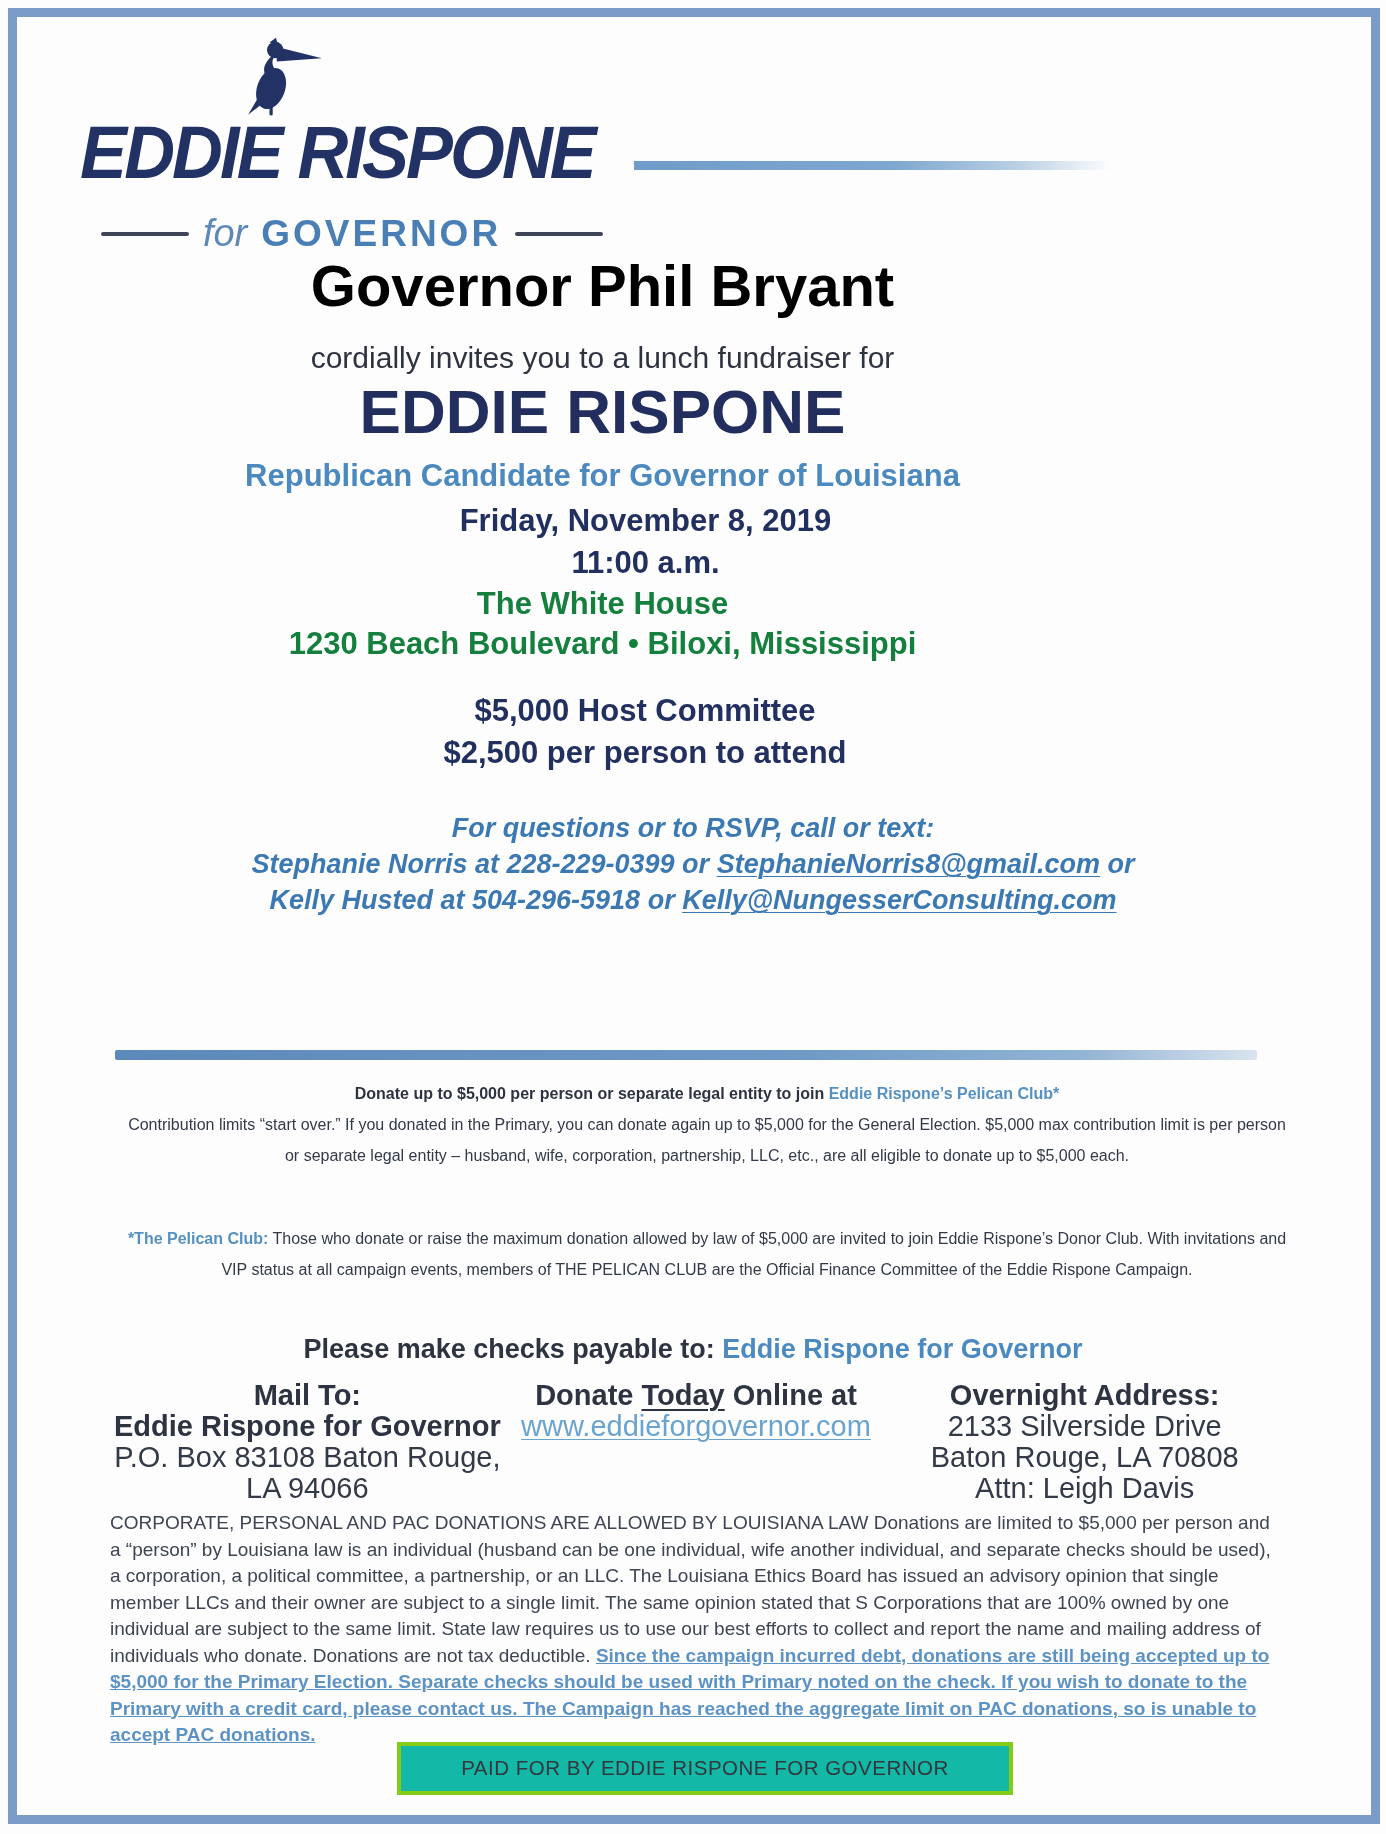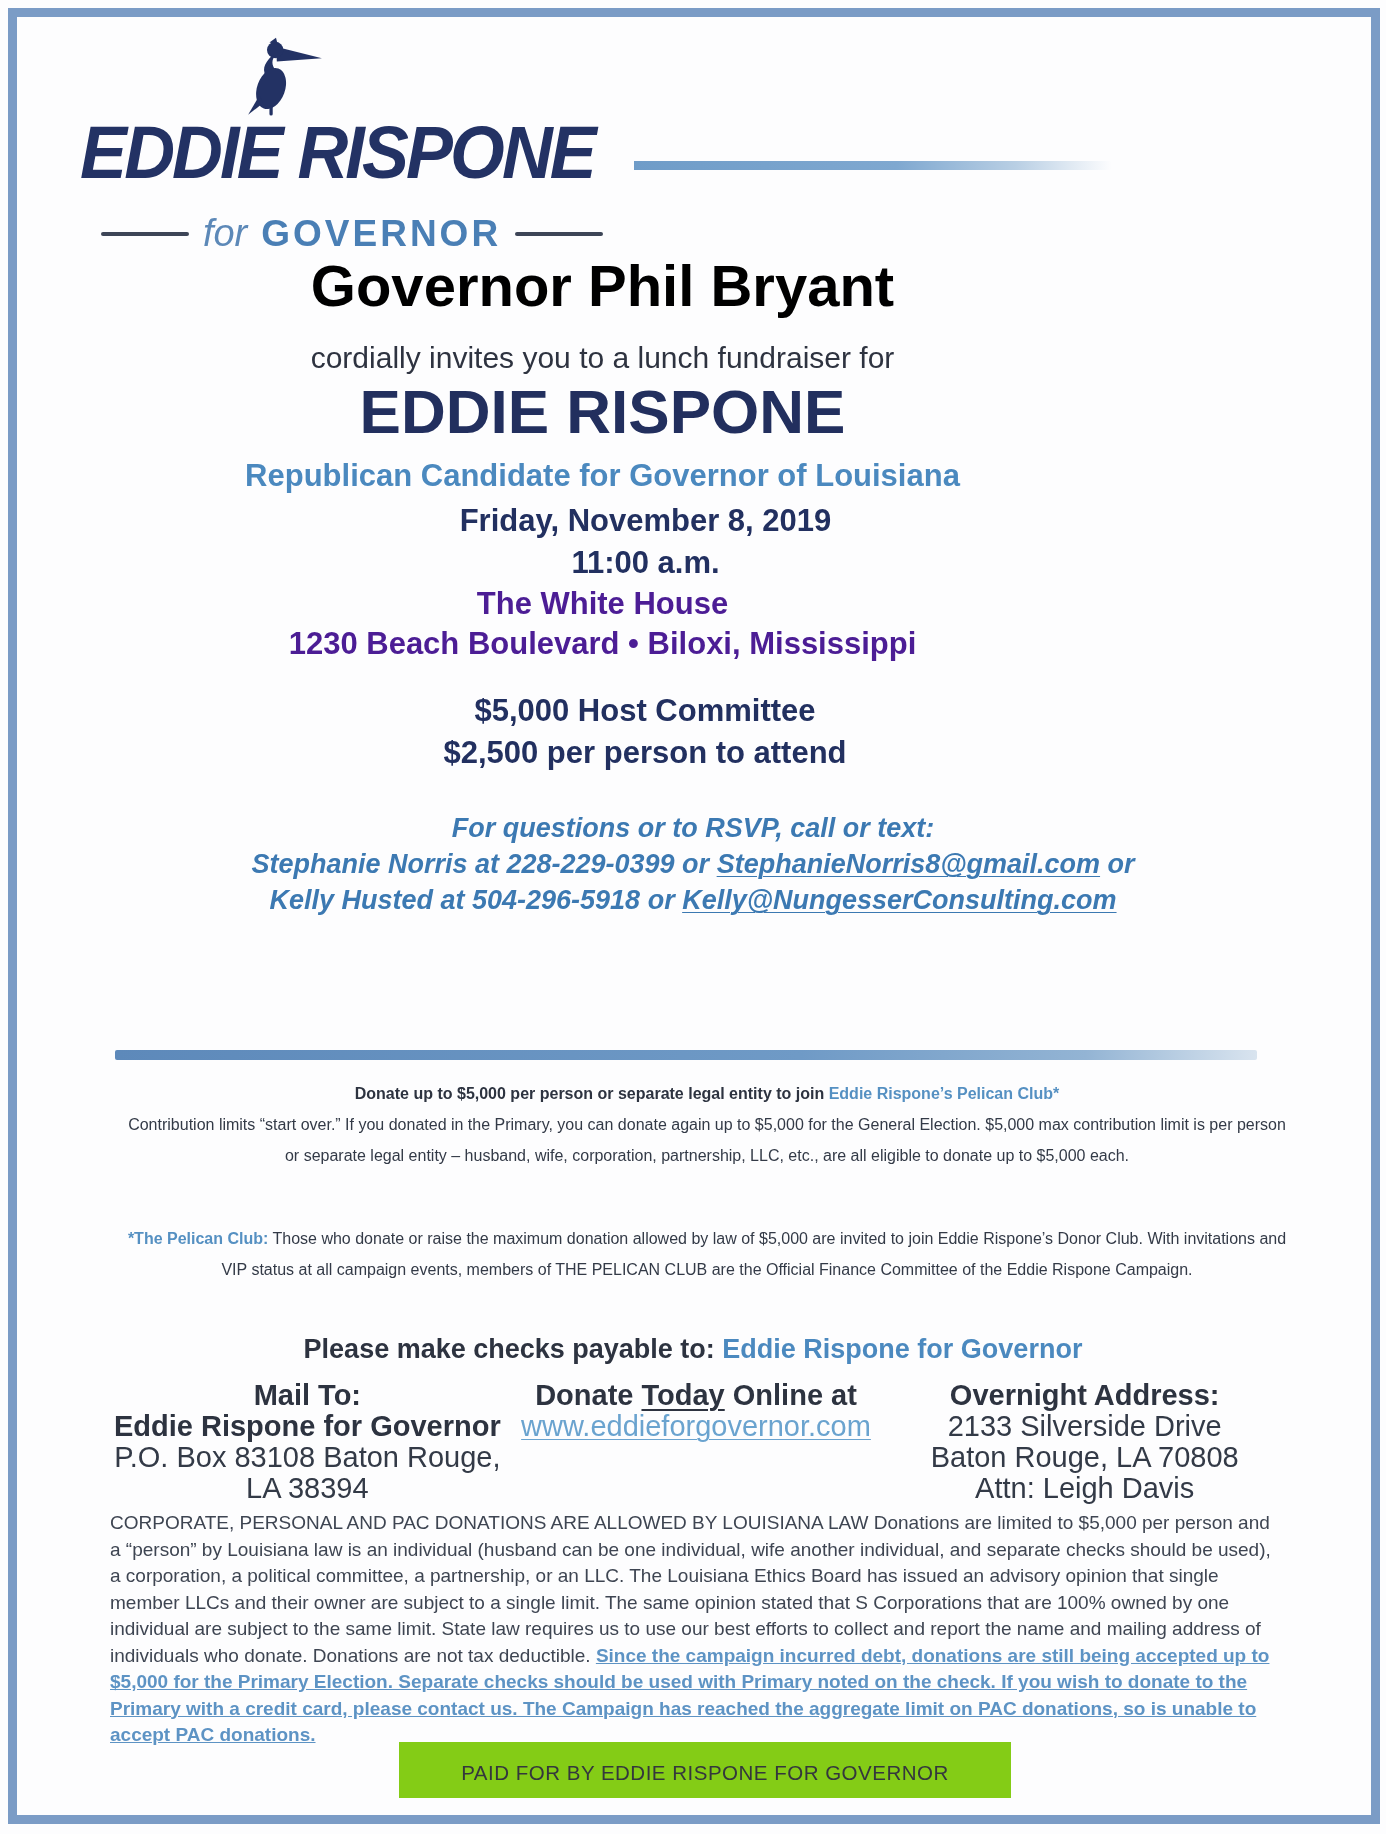--- a/index.html
+++ b/index.html
@@ -23,21 +23,21 @@
   
   .c600{position:absolute;left:0;width:1205px;text-align:center;}
   .c645{position:absolute;left:45px;width:1200px;text-align:center;}
   .cfull{position:absolute;left:0;width:1386px;text-align:center;}
 
   .host{top:256px;font-size:58px;font-weight:bold;color:#000000;line-height:1.05;}
   .invite{top:341px;font-size:30px;color:#2e3340;}
   .candidate{top:379px;font-size:62px;font-weight:bold;color:#222f5e;line-height:1.05;}
   .subtitle{top:458px;font-size:31px;font-weight:bold;color:#4b89bf;}
   .datetime{top:500px;font-size:31px;font-weight:bold;color:#223060;line-height:42px;padding-left:43px;}
-  .venue{top:584px;font-size:31px;font-weight:bold;color:#4c1d95;line-height:40px;}
+  .venue{top:584px;font-size:31px;font-weight:bold;color:#15803d;line-height:40px;}
   .pricing{top:690px;font-size:31px;font-weight:bold;color:#223060;line-height:42px;}
   .rsvp{top:810px;font-size:27px;font-weight:bold;font-style:italic;color:#3c79b2;line-height:36px;}
   .rsvp a, a.linkish{color:#3c79b2;text-decoration:underline;text-decoration-thickness:1px;text-underline-offset:3px;cursor:pointer;}
 
   .divider{position:absolute;left:115px;top:1050px;width:1142px;height:10px;
     background:linear-gradient(to right,#5d89ba 0%,#6f9ac6 60%,#93b4d4 85%,#d9e4ef 100%);border-radius:2px;}
 
   .para{position:absolute;left:124px;width:1166px;font-size:16px;color:#333a47;line-height:31px;text-align:center;}
   .p1{top:1078px;}
   .p2{top:1223px;}
@@ -51,22 +51,22 @@
   .col{flex:1;text-align:center;font-size:29px;color:#333a47;line-height:31px;}
   .col .hd{font-weight:bold;color:#2d3340;}
   .col .bold-line{font-weight:bold;color:#2d3340;}
   .url{color:#6aa3cf;text-decoration:underline;text-decoration-thickness:1px;text-underline-offset:3px;cursor:pointer;}
   .u{text-decoration:underline;text-underline-offset:4px;text-decoration-thickness:1.5px;}
 
   .fineprint{position:absolute;left:110px;top:1510px;width:1172px;font-size:19px;line-height:26.5px;color:#3e4552;text-align:left;}
   .fineprint .tail{color:#5d93c4;font-weight:bold;text-decoration:underline;}
 
   .paidbox{position:absolute;top:1742px;left:50%;transform:translateX(-50%);margin-left:12px;
-    width:608px;border:2px solid #84cc16;background:#84cc16;text-align:center;
-    padding:17px 0 11px 0;font-size:20.5px;color:#34373d;letter-spacing:0.5px;}
+    width:608px;border:4px solid #84cc16;background:#14b8a6;text-align:center;
+    padding:10px 0 11px 0;font-size:20.5px;color:#34373d;letter-spacing:0.5px;}
 </style>
 </head>
 <body>
 
 <div class="page">
 
   <div class="logo-block">
     <svg class="pelican" viewBox="0 0 120 100" aria-hidden="true">
       <g fill="#233264" stroke="none">
         <polygon points="60,13 116,27 61,31"></polygon>
@@ -126,21 +126,21 @@
 
   <div class="cfull checks">
     <span>Please make checks payable to: </span><span class="payee">Eddie Rispone for Governor</span>
   </div>
 
   <div class="columns">
     <div class="col">
       <div class="hd">Mail To:</div>
       <div class="bold-line">Eddie Rispone for Governor</div>
       <div>P.O. Box 83108 Baton Rouge,</div>
-      <div>LA 38394</div>
+      <div>LA 94066</div>
     </div>
     <div class="col">
       <div class="hd"><span>Donate </span><span class="u">Today</span><span> Online at</span></div>
       <div><a class="url">www.eddieforgovernor.com</a></div>
     </div>
     <div class="col">
       <div class="hd">Overnight Address:</div>
       <div>2133 Silverside Drive</div>
       <div>Baton Rouge, LA 70808</div>
       <div>Attn: Leigh Davis</div>

